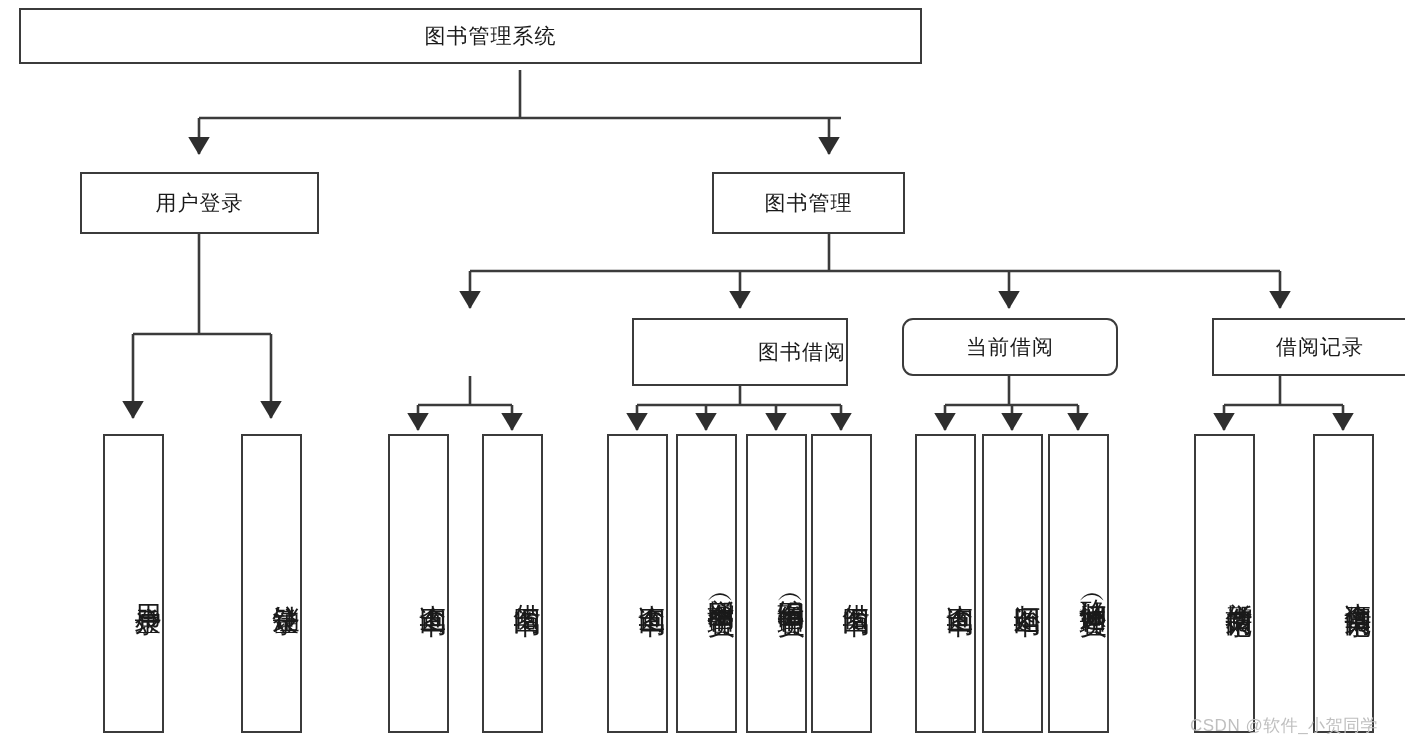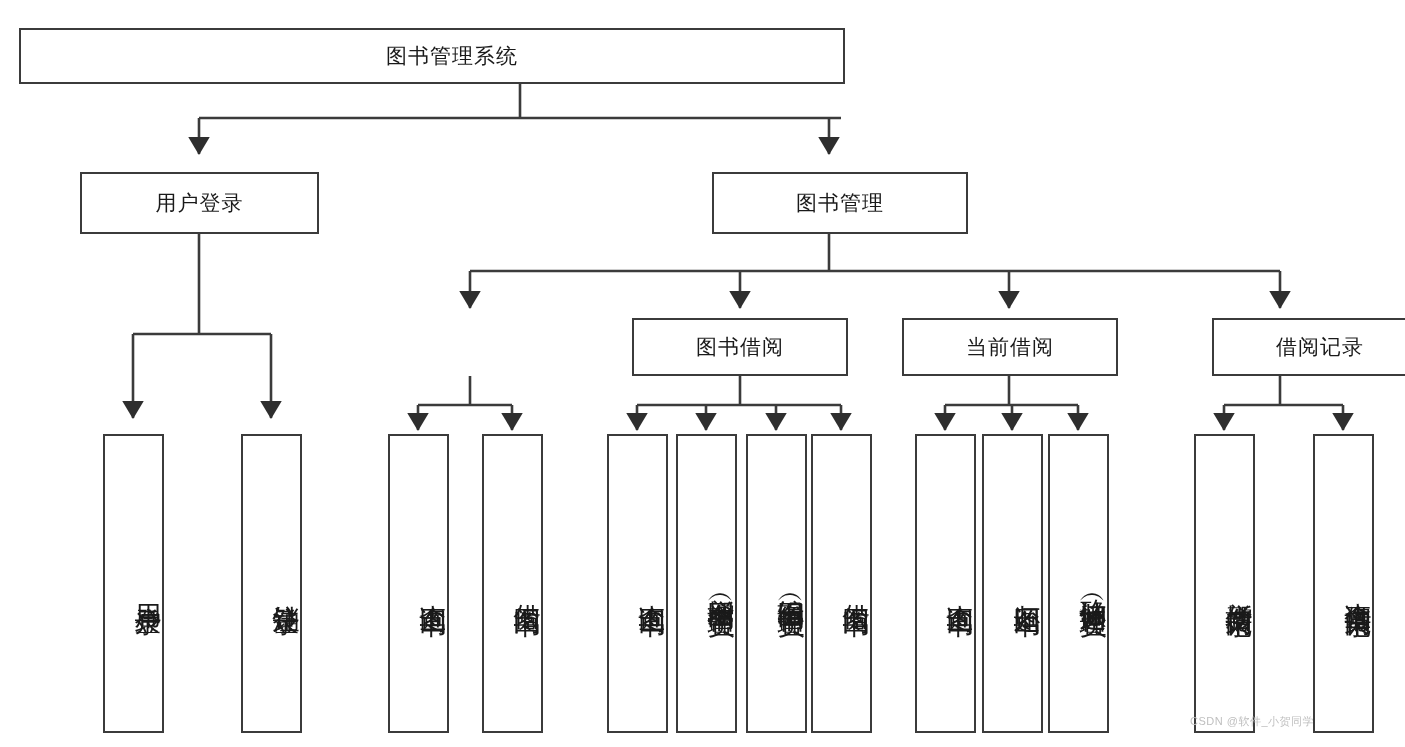--- a/index.html
+++ b/index.html
@@ -51,21 +51,21 @@
     padding-top: 6px;
     overflow: hidden;
   }
   .node-v.tall {
     padding-top: 4px;
   }
   .watermark {
     position: absolute;
     left: 1190px;
     top: 714px;
-    font-size: 11px;
+    font-size: 17px;
     color: #bfbfbf;
     white-space: nowrap;
     letter-spacing: 0.5px;
   }
 </style>
 </head>
 <body>
 
 <div id="canvas">
 
@@ -112,35 +112,35 @@
       <path d="M 1012 405 L 1012 430" marker-end="url(#arrow)"></path>
       <path d="M 1078 405 L 1078 430" marker-end="url(#arrow)"></path>
 
       <path d="M 1280 376 L 1280 405"></path>
       <path d="M 1224 405 L 1343 405"></path>
       <path d="M 1224 405 L 1224 430" marker-end="url(#arrow)"></path>
       <path d="M 1343 405 L 1343 430" marker-end="url(#arrow)"></path>
     </g>
   </svg>
 
-  <div class="node node-h" style="left:19px; top:28px; width:826px; height:56px;padding-left:40px;">
+  <div class="node node-h" style="left:19px; top:8px; width:903px; height:56px;padding-left:40px;">
     <span>图书管理系统</span>
   </div>
 
   <div class="node node-h" style="left:80px; top:172px; width:239px; height:62px;">
     <span>用户登录</span>
   </div>
-  <div class="node node-h" style="left:712px; top:172px; width:256px; height:62px;">
+  <div class="node node-h" style="left:712px; top:172px; width:193px; height:62px;">
     <span>图书管理</span>
   </div>
 
-  <div class="node node-h" style="left:632px; top:318px; width:216px; height:58px;">
+  <div class="node node-h" style="left:632px; top:318px; width:216px; height:68px;justify-content:flex-end;">
     <span>图书借阅</span>
   </div>
-  <div class="node node-h" style="left:902px; top:318px; width:216px; height:58px;">
+  <div class="node node-h" style="left:902px; top:318px; width:216px; height:58px;border-radius:11px;">
     <span>当前借阅</span>
   </div>
   <div class="node node-h" style="left:1212px; top:318px; width:216px; height:58px;">
     <span>借阅记录</span>
   </div>
 
   <div class="node node-v" style="left:103px; top:434px; width:61px; height:299px;">
     <span>用户登录</span>
   </div>
   <div class="node node-v" style="left:241px; top:434px; width:61px; height:299px;">

